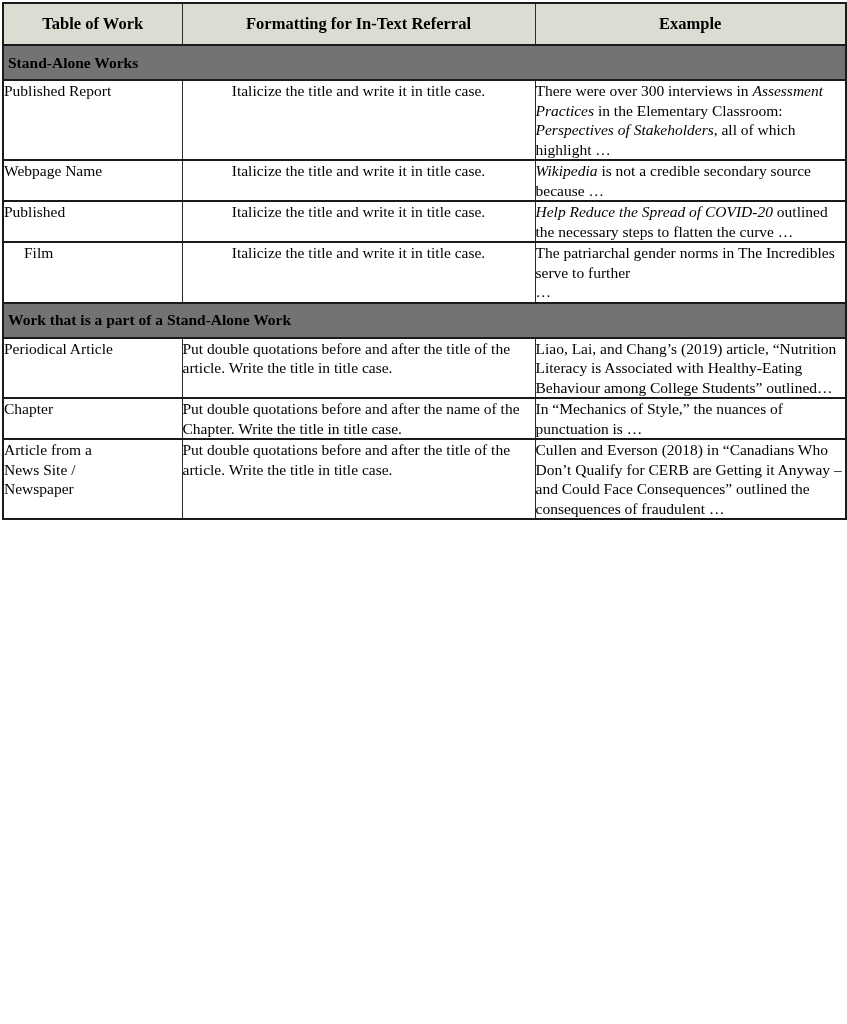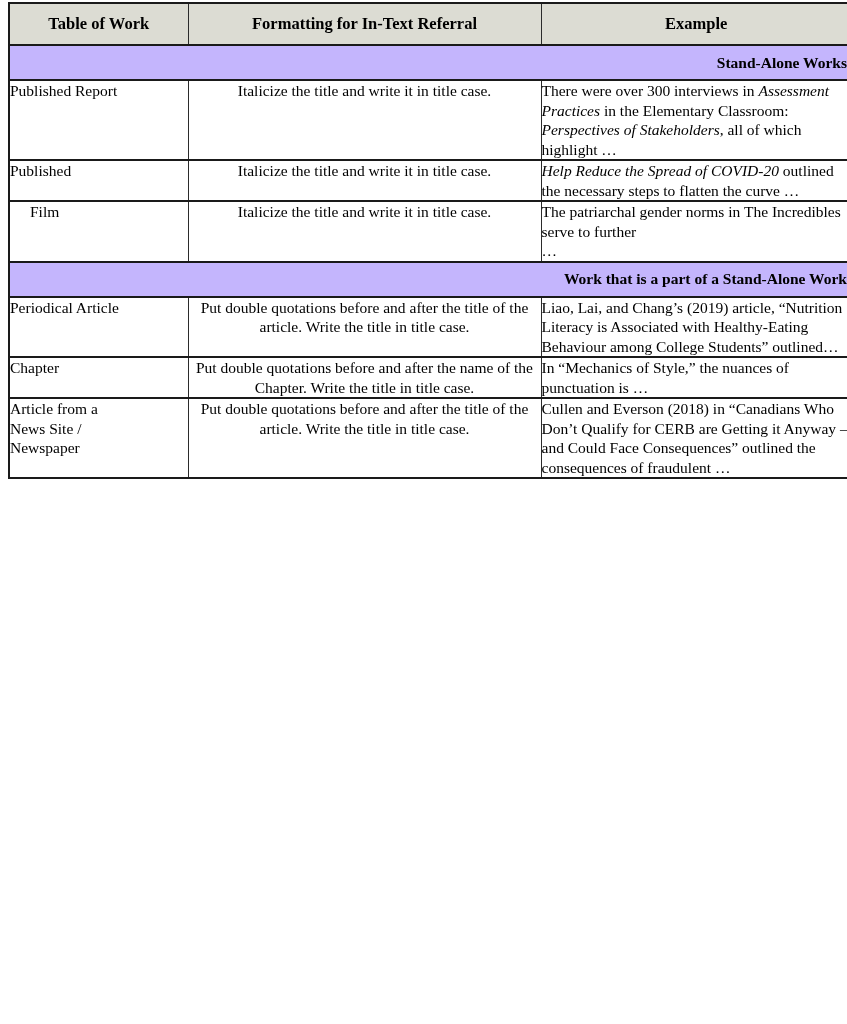--- a/index.html
+++ b/index.html
@@ -12,21 +12,21 @@
     height: 1024px;
     font-family: "Liberation Serif", "DejaVu Serif", serif;
     color: #000000;
     overflow: hidden;
   }
 
   #table-frame {
     box-sizing: border-box;
     width: 847px;
     height: 1024px;
-    padding: 2px 2px 2px 8px;
+    padding: 2px 2px 2px 2px;
     background: #ffffff;
   }
 
   table.ref-table {
     width: 843px;
     border-collapse: collapse;
     table-layout: fixed;
     border: 2px solid #1a1a1a;
     background: #ffffff;
   }
@@ -51,22 +51,22 @@
     font-weight: bold;
     font-size: 16.5px;
     height: 36px;
     line-height: 1.15;
     border-bottom: 2px solid #1a1a1a;
     padding: 2px 4px;
   }
 
   
   tr.section-row td {
-    background: #c4b5fd;
-    text-align: right;
+    background: #737373;
+    text-align: left;
     vertical-align: middle;
     font-weight: bold;
     font-size: 15.5px;
     height: 29px;
     line-height: 1.15;
     border-top: 2px solid #1a1a1a;
     border-bottom: 2px solid #1a1a1a;
     padding: 2px 4px;
   }
 
@@ -78,21 +78,20 @@
   }
 
   td.cell-work {
     padding: 14px 6px 10px 14px;
   }
   td.cell-work.indent-more {
     padding-left: 20px;
   }
   td.cell-format {
     padding: 13px 12px 10px 14px;
-    text-align: center;
   }
   td.cell-example {
     padding: 13px 10px 10px 14px;
   }
 
   td.cell-format.centered-one-line {
     text-align: center;
     padding-left: 8px;
     padding-right: 8px;
   }
@@ -119,20 +118,25 @@
     <tbody id="table-body">
         <tr class="section-row">
           <td colspan="3">Stand-Alone Works</td>
         </tr>
         <tr class="data-row">
           <td class="cell-work">Published Report</td>
           <td class="cell-format centered-one-line">Italicize the title and write it in title case.</td>
           <td class="cell-example"><span>There were over 300 interviews in </span><em>Assessment Practices</em><span> in the Elementary Classroom: </span><em>Perspectives of Stakeholders</em><span>, all of which highlight …</span></td>
         </tr>
         <tr class="data-row">
+          <td class="cell-work">Webpage Name</td>
+          <td class="cell-format centered-one-line">Italicize the title and write it in title case.</td>
+          <td class="cell-example"><em>Wikipedia</em><span> is not a credible secondary source because …</span></td>
+        </tr>
+        <tr class="data-row">
           <td class="cell-work">Published</td>
           <td class="cell-format centered-one-line">Italicize the title and write it in title case.</td>
           <td class="cell-example"><em>Help Reduce the Spread of COVID-20</em><span> outlined the necessary steps to flatten the curve …</span></td>
         </tr>
         <tr class="data-row">
           <td class="cell-work indent-more">Film</td>
           <td class="cell-format centered-one-line">Italicize the title and write it in title case.</td>
           <td class="cell-example"><span>The patriarchal gender norms in The Incredibles serve to further<br>…</span></td>
         </tr>
         <tr class="section-row">

